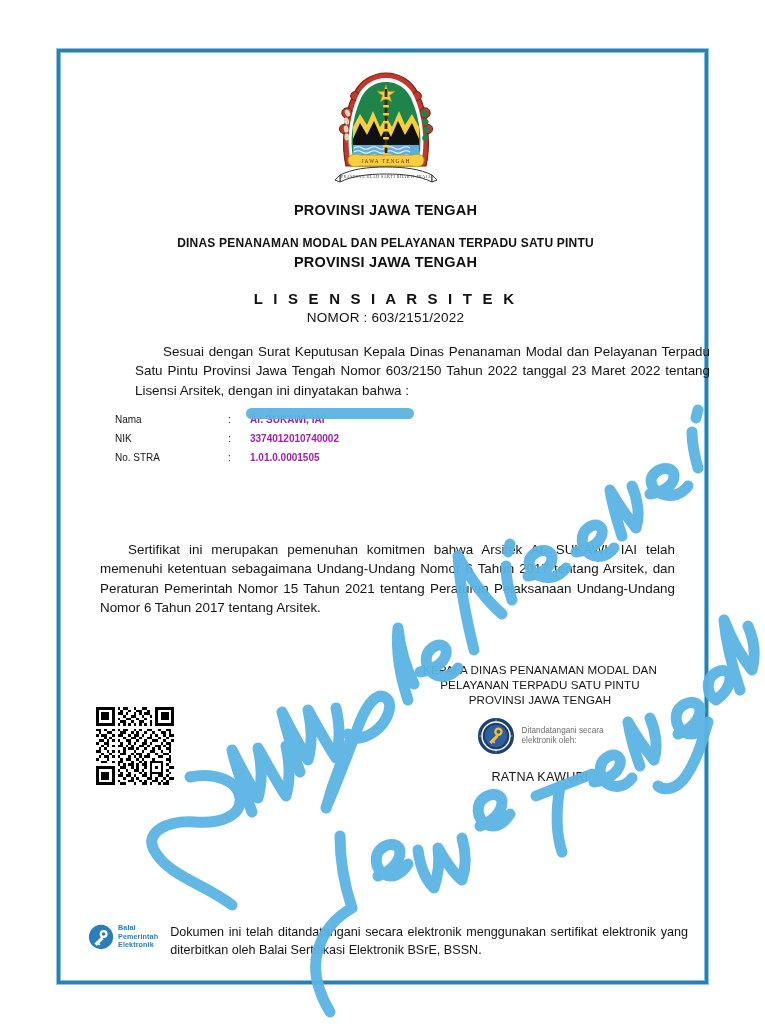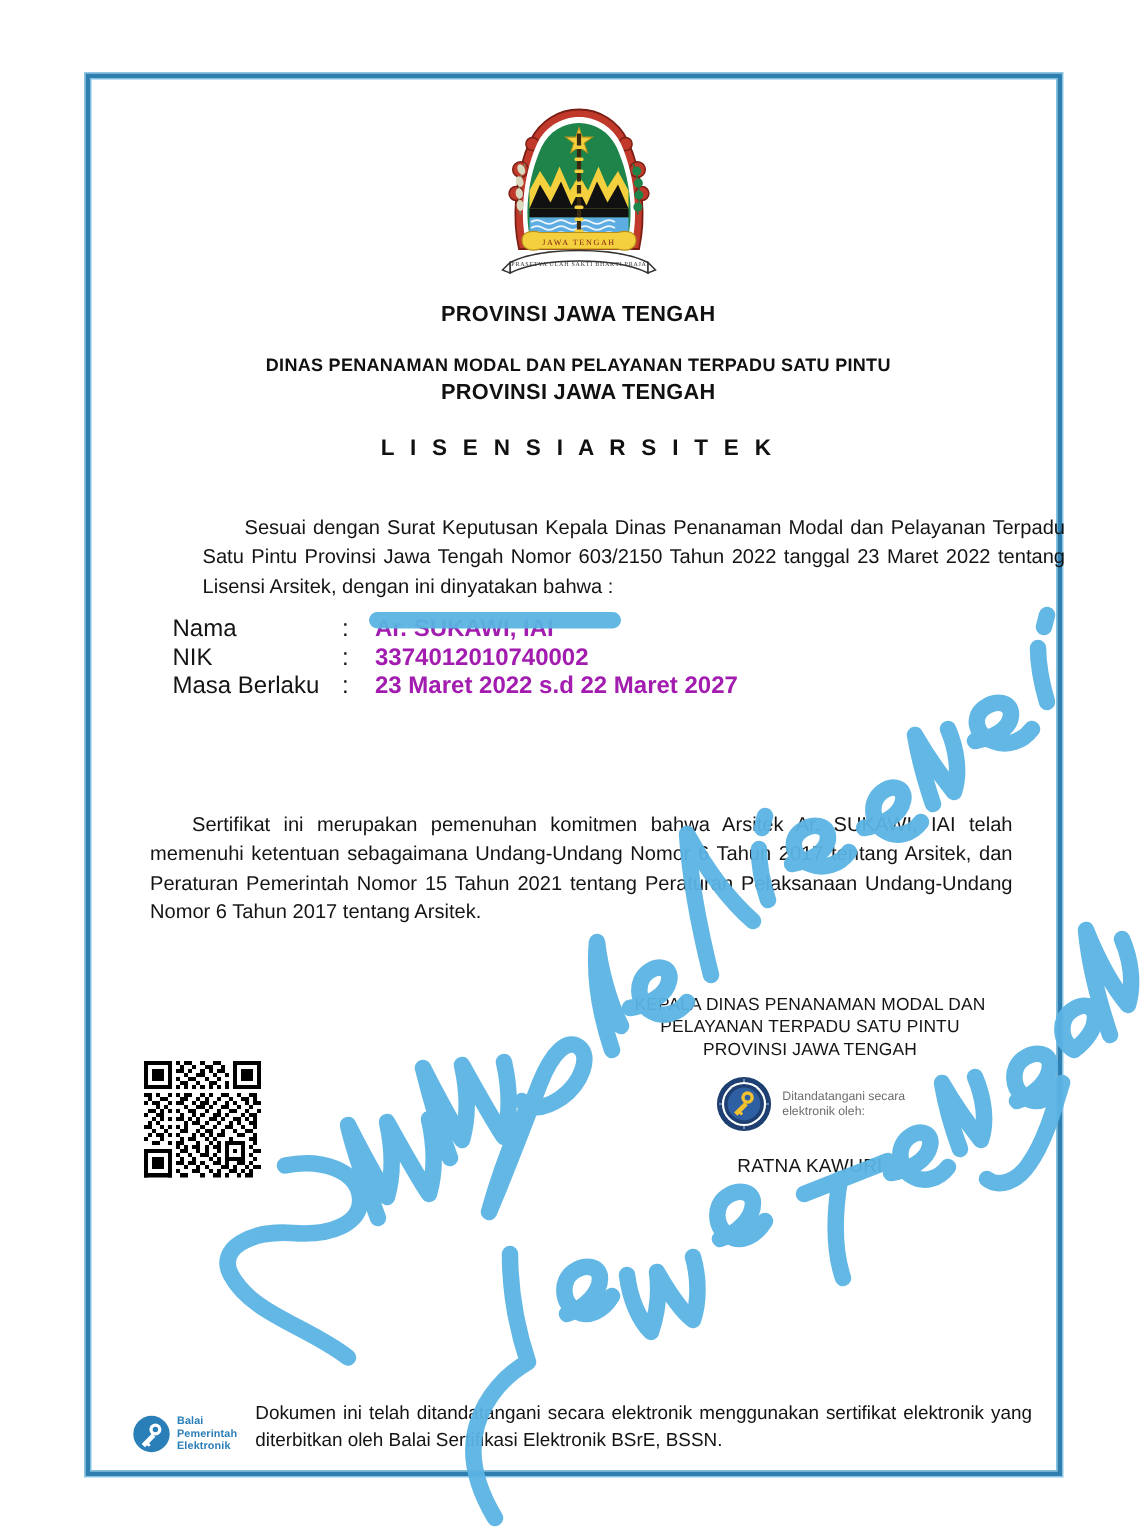--- a/index.html
+++ b/index.html
@@ -79,21 +79,21 @@
   }
   #p-intro { left: 40px; width: 575px; top: 290px; margin-left: 35px; }
   #p-body  { left: 40px; width: 575px; top: 488px; }
 
   
   #fields {
     position: absolute;
     left: 55px;
     top: 358px;
     width: 560px;
-    font-size: 16px;
+    font-size: 10px;
     line-height: 19.2px;
   }
   #fields table { border-collapse: collapse; }
   #fields td { vertical-align: top; padding: 0; }
   .f-label { width: 113px; color: #141414; font-weight: normal; white-space: nowrap; }
   .f-colon { width: 22px; color: #141414; }
   .f-value { font-weight: bold; color: #a21caf; position: relative; }
   .f-value .l2 { display: block; }
 
   
@@ -155,22 +155,21 @@
     letter-spacing: .2px;
   }
 
   
   #footer {
     position: absolute;
     left: 28px;
     top: 872px;
     width: 600px;
     display: flex;
-    align-items: flex-end;
-    margin-top: 10px;
+    align-items: flex-start;
   }
   #footer .bsre-logo { display: flex; align-items: center; gap: 4px; flex: 0 0 auto; }
   #footer .bsre-text {
     font-size: 7.2px;
     line-height: 8.6px;
     font-weight: bold;
     color: #2a7fb8;
     letter-spacing: .1px;
   }
   #footer .disclaimer {
@@ -269,43 +268,44 @@
           <text x="64" y="110.6" text-anchor="middle" font-family="'Liberation Serif', serif" font-size="4" fill="#333333" letter-spacing=".5">PRASETYA ULAH SAKTI BHAKTI PRAJA</text>
           <path d="M18 108 L13 113 L18 115 Z" fill="#ffffff" stroke="#333333" stroke-width="1"></path>
           <path d="M110 108 L115 113 L110 115 Z" fill="#ffffff" stroke="#333333" stroke-width="1"></path>
         </svg>
       </div>
 
       <div class="hd" id="h-prov">PROVINSI JAWA TENGAH</div>
       <div class="hd" id="h-dinas1">DINAS PENANAMAN MODAL DAN PELAYANAN TERPADU SATU PINTU</div>
       <div class="hd" id="h-dinas2">PROVINSI JAWA TENGAH</div>
       <div class="hd" id="h-lisensi">L I S E N S I   A R S I T E K</div>
+      <div class="hd" id="h-nomor">NOMOR : 603/2151/2022</div>
 
       <div class="para" id="p-intro">Sesuai dengan Surat Keputusan Kepala Dinas Penanaman Modal dan Pelayanan Terpadu Satu Pintu Provinsi Jawa Tengah Nomor 603/2150 Tahun 2022 tanggal 23 Maret 2022 tentang Lisensi Arsitek, dengan ini dinyatakan bahwa  :</div>
 
       <div id="fields">
         <table>
           <tbody>
             <tr>
               <td class="f-label">Nama</td>
               <td class="f-colon">:</td>
               <td class="f-value">
                 <span>Ar. SUKAWI, IAI</span>
                 <span class="redact"></span>
               </td>
             </tr>
             <tr>
               <td class="f-label">NIK</td>
               <td class="f-colon">:</td>
               <td class="f-value">3374012010740002</td>
             </tr>
             <tr>
-              <td class="f-label">Masa Berlaku</td>
+              <td class="f-label">No. STRA</td>
               <td class="f-colon">:</td>
-              <td class="f-value">23 Maret 2022 s.d 22 Maret 2027</td>
+              <td class="f-value">1.01.0.0001505</td>
             </tr>
           </tbody>
         </table>
       </div>
 
       <div class="para" id="p-body">Sertifikat ini merupakan pemenuhan komitmen bahwa Arsitek Ar. SUKAWI, IAI telah memenuhi ketentuan sebagaimana Undang-Undang Nomor 6 Tahun 2017 tentang Arsitek, dan Peraturan Pemerintah Nomor 15 Tahun 2021 tentang Peraturan Pelaksanaan Undang-Undang Nomor 6 Tahun 2017 tentang Arsitek.</div>
 
       <div id="qr">
         <svg width="78" height="78" viewBox="0 0 29 29" shape-rendering="crispEdges">
           <rect width="29" height="29" fill="#ffffff"></rect>

